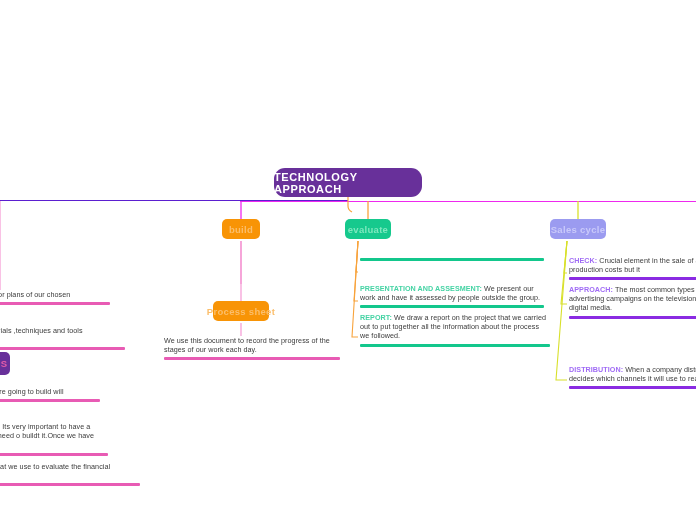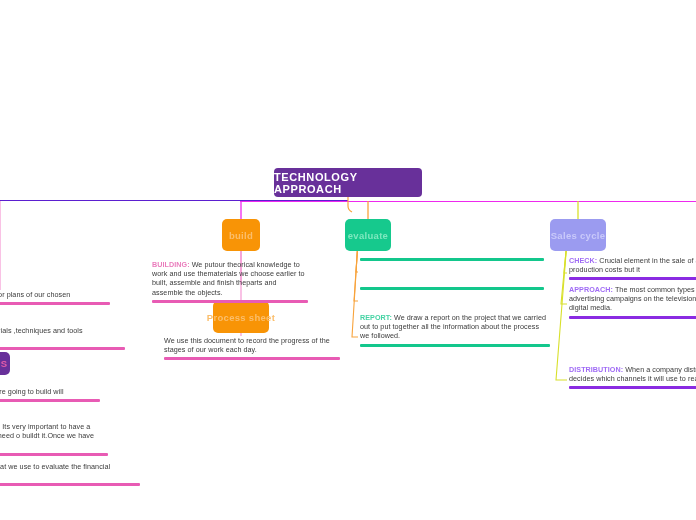--- a/index.html
+++ b/index.html
@@ -30,21 +30,21 @@
   }
 
   
   .root-node {
     position: absolute;
     left: 274px;
     top: 168px;
     width: 148px;
     height: 29px;
     background: #68309a;
-    border-radius: 4px;
+    border-radius: 11px;
     display: flex;
     align-items: center;
     justify-content: center;
     box-sizing: border-box;
   }
   .root-node .lbl {
     color: #ffffff;
     font-size: 11px;
     font-weight: bold;
     letter-spacing: 0.6px;
@@ -52,21 +52,21 @@
 
   
   .branch-node {
     position: absolute;
     height: 20px;
     border-radius: 5px;
     display: flex;
     align-items: center;
     justify-content: center;
     box-sizing: border-box;
-    padding: 16px 9px;
+    padding: 4px 9px;
   }
   .branch-node .lbl {
     font-size: 9.5px;
     font-weight: bold;
     letter-spacing: 0.3px;
     white-space: nowrap;
   }
   #node-build      { left: 222px; top: 219px; width: 38px; background: #f89406; }
   #node-build .lbl { color: #fbbe6b; }
   #node-evaluate      { left: 345px; top: 219px; width: 46px; background: #16c98d; }
@@ -204,35 +204,32 @@
 n.</span></span>
     <span class="underline"></span>
   </div>
 
   <div class="leaf leaf-pink" style="left:-40px; top:462px; width:180px;">
     <span class="txt" style="white-space:pre-line;">document that we use to evaluate the financial
 ation.</span>
     <span class="underline"></span>
   </div>
 
-  <div class="leaf leaf-pink" style="left:152px; top:260px; width:156px;">
-    <span class="txt"><span class="key">BUILDING:</span> <span>We putour theorical knowledge to work and use thematerials we choose earlier to built, assemble and finish theparts and assemble the objects.</span></span>
-    <span class="underline"></span>
-  </div>
 
   <div class="leaf leaf-pink" style="left:152px; top:336px; width:176px;margin-left:12px;">
     <span class="txt">We use this document to record the progress of the stages of our work each day.</span>
     <span class="underline"></span>
   </div>
 
   <div class="leaf leaf-green" style="left:360px; top:255px; width:184px;">
     <span class="underline"></span>
   </div>
 
   <div class="leaf leaf-green" style="left:360px; top:284px; width:184px;">
+    <span class="txt"><span class="key">PRESENTATION AND ASSESMENT:</span> <span>We present our work and have it assessed by people outside the group.</span></span>
     <span class="underline"></span>
   </div>
 
   <div class="leaf leaf-green" style="left:360px; top:313px; width:190px;">
     <span class="txt"><span class="key">REPORT:</span> <span>We draw a report on the project that we carried out to put together all the information about the process we followed.</span></span>
     <span class="underline"></span>
   </div>
 
   <div class="leaf leaf-purple" style="left:569px; top:256px; width:170px;">
     <span class="txt"><span class="key">CHECK:</span> <span>Crucial element in the sale of a produc production costs but it</span></span>

